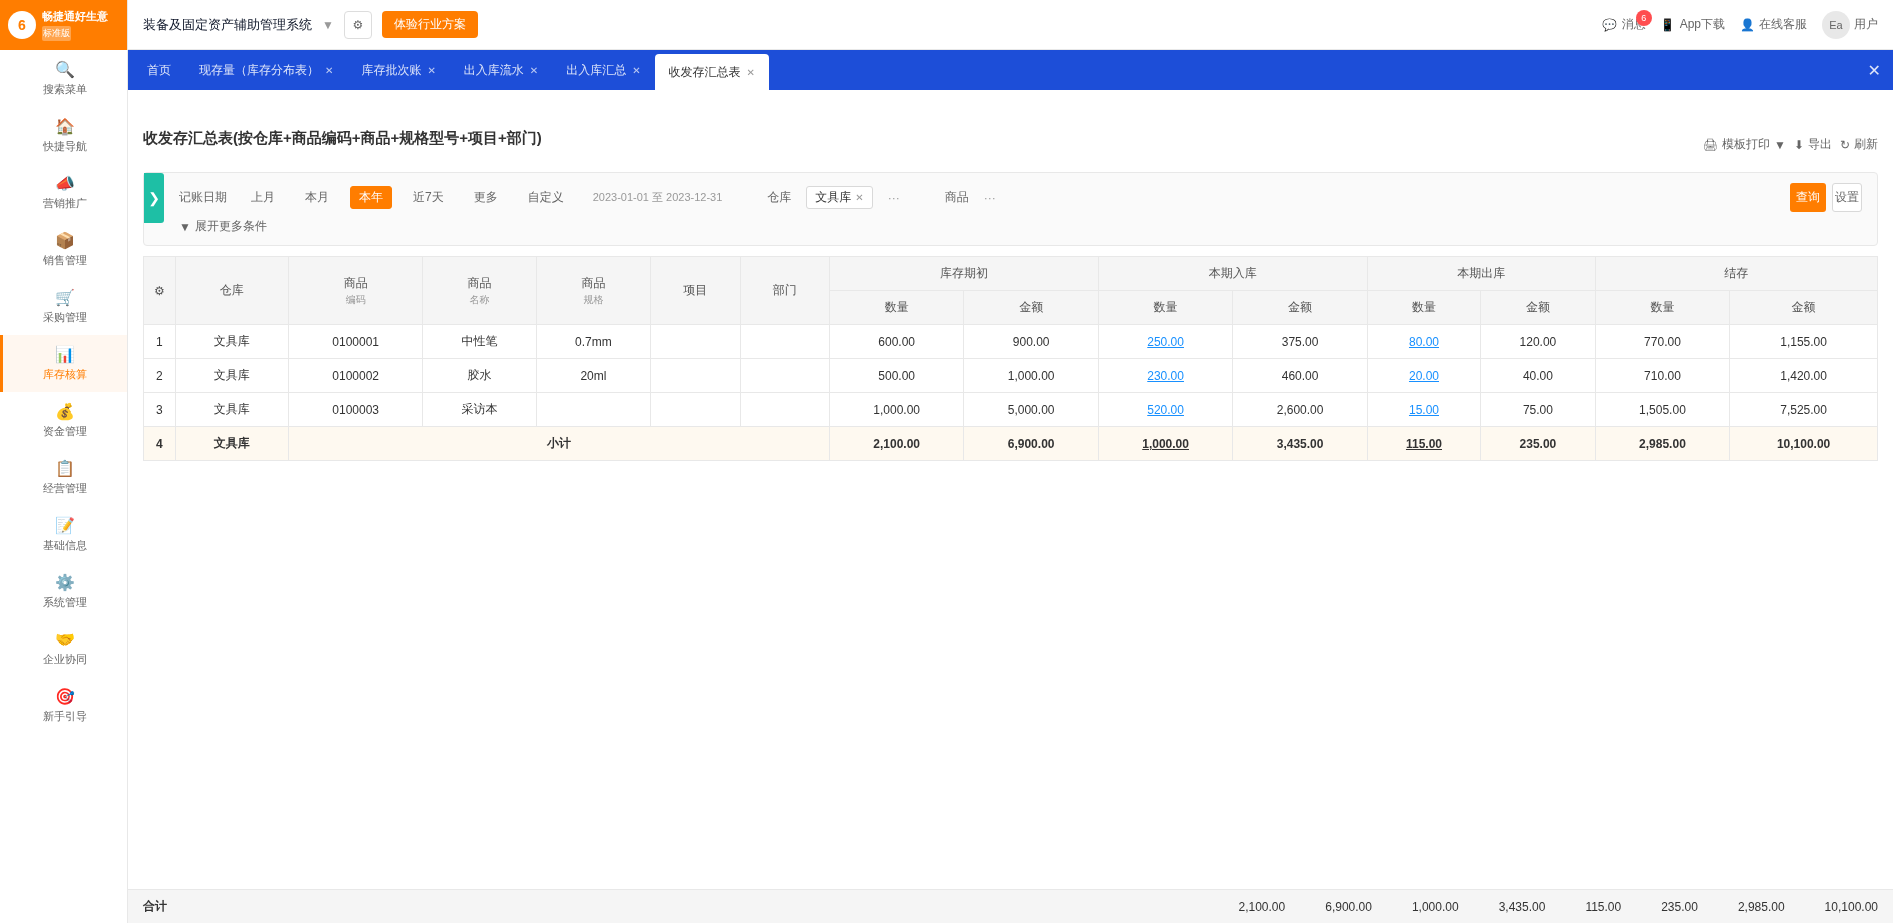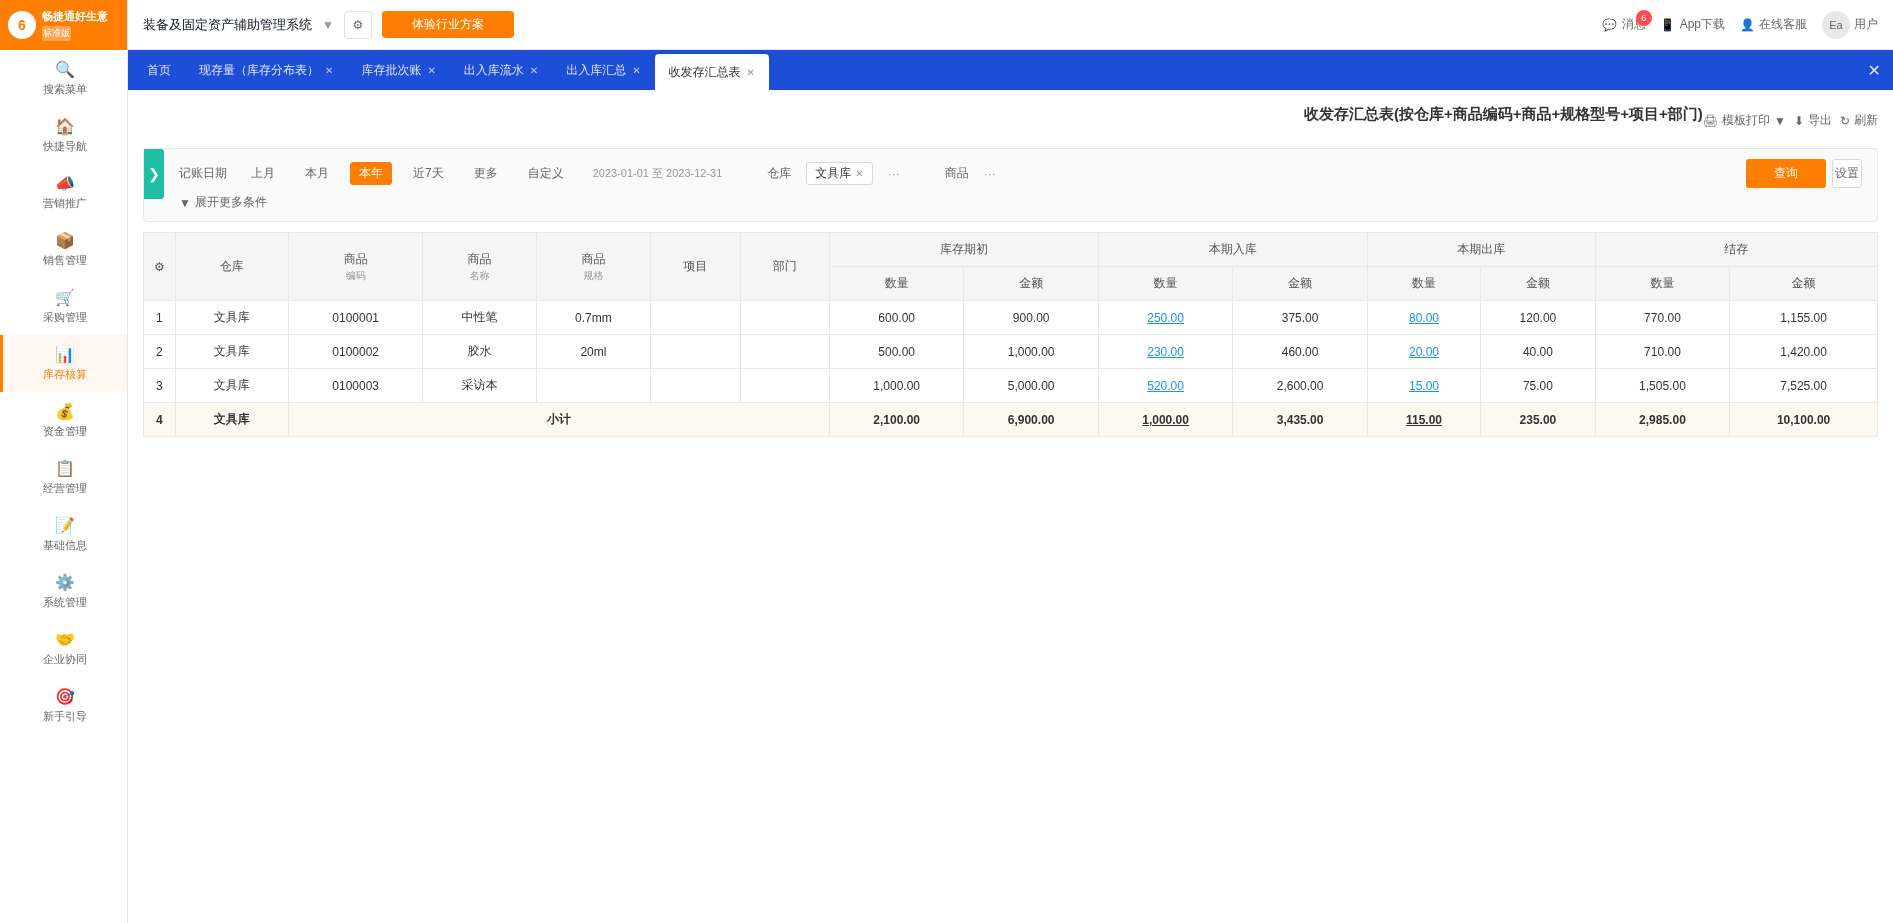--- a/index.html
+++ b/index.html
@@ -14,21 +14,21 @@
     .sidebar-item.active { background: #fff7f0; color: #ff7d00; border-left-color: #ff7d00; }
     .sidebar-item .s-icon { font-size: 16px; }
 
     
     .main { flex: 1; display: flex; flex-direction: column; overflow: hidden; }
 
     
     .topbar { background: #fff; height: 50px; display: flex; align-items: center; justify-content: space-between; padding: 0 15px; border-bottom: 1px solid #e8e8e8; flex-shrink: 0; }
     .topbar-left { display: flex; align-items: center; gap: 10px; }
     .topbar-settings { width: 28px; height: 28px; border: 1px solid #ddd; border-radius: 4px; display: flex; align-items: center; justify-content: center; cursor: pointer; color: #666; }
-    .topbar-trial { background: #ff7d00; color: #fff; padding: 5px 30px; border-radius: 4px; cursor: pointer; font-size: 12px; }
+    .topbar-trial { background: #ff7d00; color: #fff; padding: 5px 12px; border-radius: 4px; cursor: pointer; font-size: 12px; }
     .topbar-right { display: flex; align-items: center; gap: 15px; font-size: 12px; color: #666; }
     .topbar-right .icon-btn { display: flex; align-items: center; gap: 4px; cursor: pointer; position: relative; }
     .topbar-right .badge { background: #ff4d4f; color: #fff; border-radius: 50%; width: 16px; height: 16px; font-size: 9px; display: flex; align-items: center; justify-content: center; position: absolute; top: -6px; right: -6px; }
     .user-avatar { width: 28px; height: 28px; border-radius: 50%; background: #e8e8e8; display: flex; align-items: center; justify-content: center; font-size: 11px; color: #666; }
 
     
     .tabs { background: #1d4ed8; display: flex; align-items: center; height: 40px; flex-shrink: 0; padding-left: 5px; }
     .tab { padding: 0 14px; height: 40px; display: flex; align-items: center; gap: 6px; cursor: pointer; color: rgba(255,255,255,0.85); font-size: 12px; white-space: nowrap; }
     .tab.active { background: #fff; color: #333; border-radius: 4px 4px 0 0; margin-top: 4px; height: 36px; }
     .tab .tab-close { color: rgba(255,255,255,0.7); font-size: 10px; cursor: pointer; }
@@ -177,21 +177,21 @@
     </div>
     <div class="tab active">
       <span>收发存汇总表</span>
       <span class="tab-close">✕</span>
     </div>
     <div class="tabs-close-all">✕</div>
   </div>
 
   <div class="page-content">
 
-    <div style="display:flex; align-items:center; justify-content:flex-end; margin-bottom:12px;">
+    <div style="display:flex; align-items:center; justify-content:space-between; margin-bottom:12px;margin-top:24px;">
       <h2 class="page-title">收发存汇总表(按仓库+商品编码+商品+规格型号+项目+部门)</h2>
       <div style="display:flex; align-items:center; gap:8px;">
         <div style="display:flex;align-items:center;gap:4px;font-size:12px;color:#666;cursor:pointer;">
           <span>🖨</span>
           <span>模板打印</span>
           <span>▼</span>
         </div>
         <div style="display:flex;align-items:center;gap:4px;font-size:12px;color:#666;cursor:pointer;">
           <span>⬇</span>
           <span>导出</span>
@@ -222,21 +222,21 @@
           <div class="filter-tag">
             <span>文具库</span>
             <span class="remove">✕</span>
           </div>
           <span class="filter-more">···</span>
 
           <span style="margin-left:30px;" class="filter-label">商品</span>
           <span class="filter-more">···</span>
 
           <div style="margin-left:auto; display:flex; gap:6px;">
-            <button style="background:#ff7d00;color:#fff;border:none;padding:5px 28px;border-radius:3px;cursor:pointer;font-size:12px;margin-left:31px;">查询</button>
+            <button style="background:#ff7d00;color:#fff;border:none;padding:5px 6px;border-radius:3px;cursor:pointer;font-size:12px;margin-left:31px;">查询</button>
             <button style="background:#fff;color:#666;border:1px solid #d9d9d9;padding:5px 2px;border-radius:3px;cursor:pointer;font-size:12px;">设置</button>
           </div>
         </div>
         <div class="filter-expand">
           <span>▼</span>
           <span>展开更多条件</span>
         </div>
       </div>
     </div>
 
@@ -333,14 +333,27 @@
           <td><strong>235.00</strong></td>
           <td><strong>2,985.00</strong></td>
           <td><strong>10,100.00</strong></td>
         </tr>
       </tfoot>
     </table>
 
     <div style="height:30px;"></div>
   </div>
 
+  <div class="bottom-total">
+    <span style="font-weight:bold;">合计</span>
+    <div style="flex:1;display:flex;justify-content:flex-end;gap:40px;">
+      <span>2,100.00</span>
+      <span>6,900.00</span>
+      <span>1,000.00</span>
+      <span>3,435.00</span>
+      <span>115.00</span>
+      <span>235.00</span>
+      <span>2,985.00</span>
+      <span>10,100.00</span>
+    </div>
+  </div>
 
 </div>
 
 </body></html>

